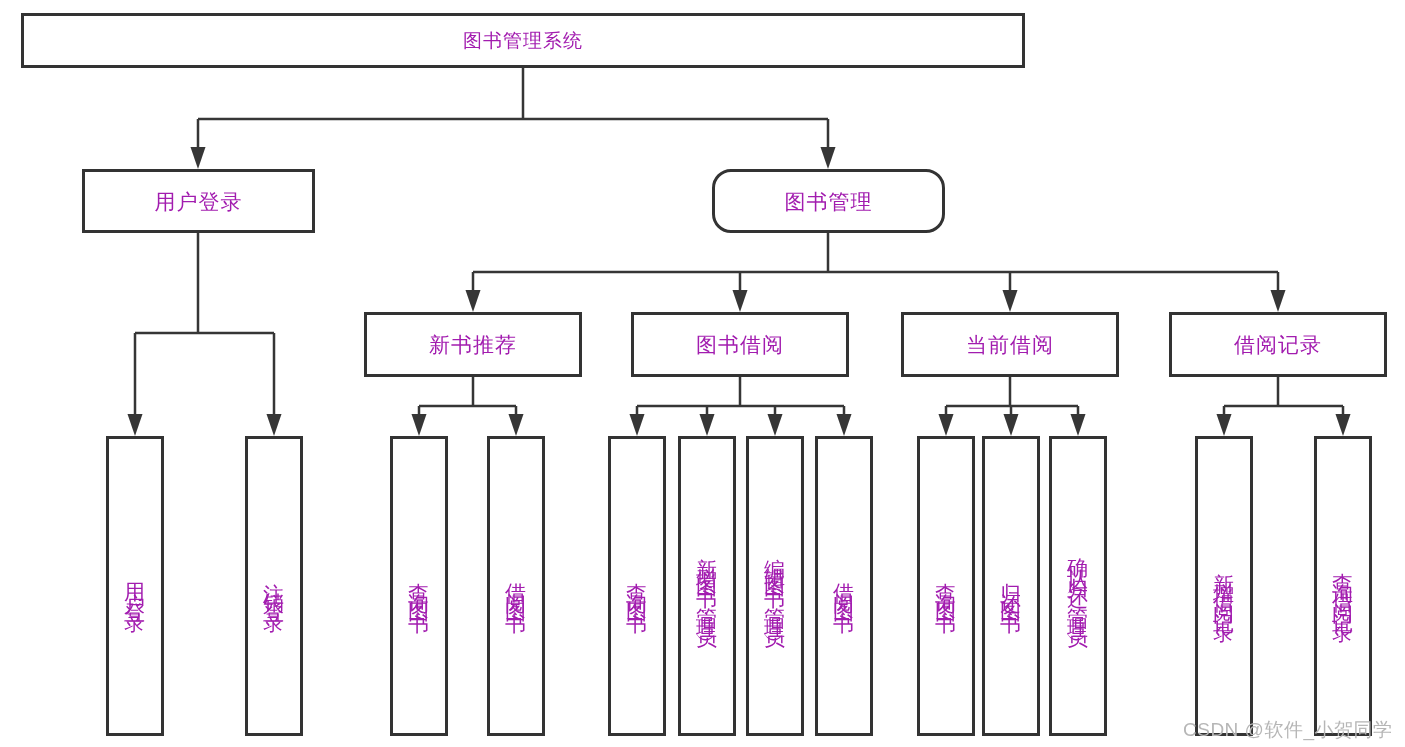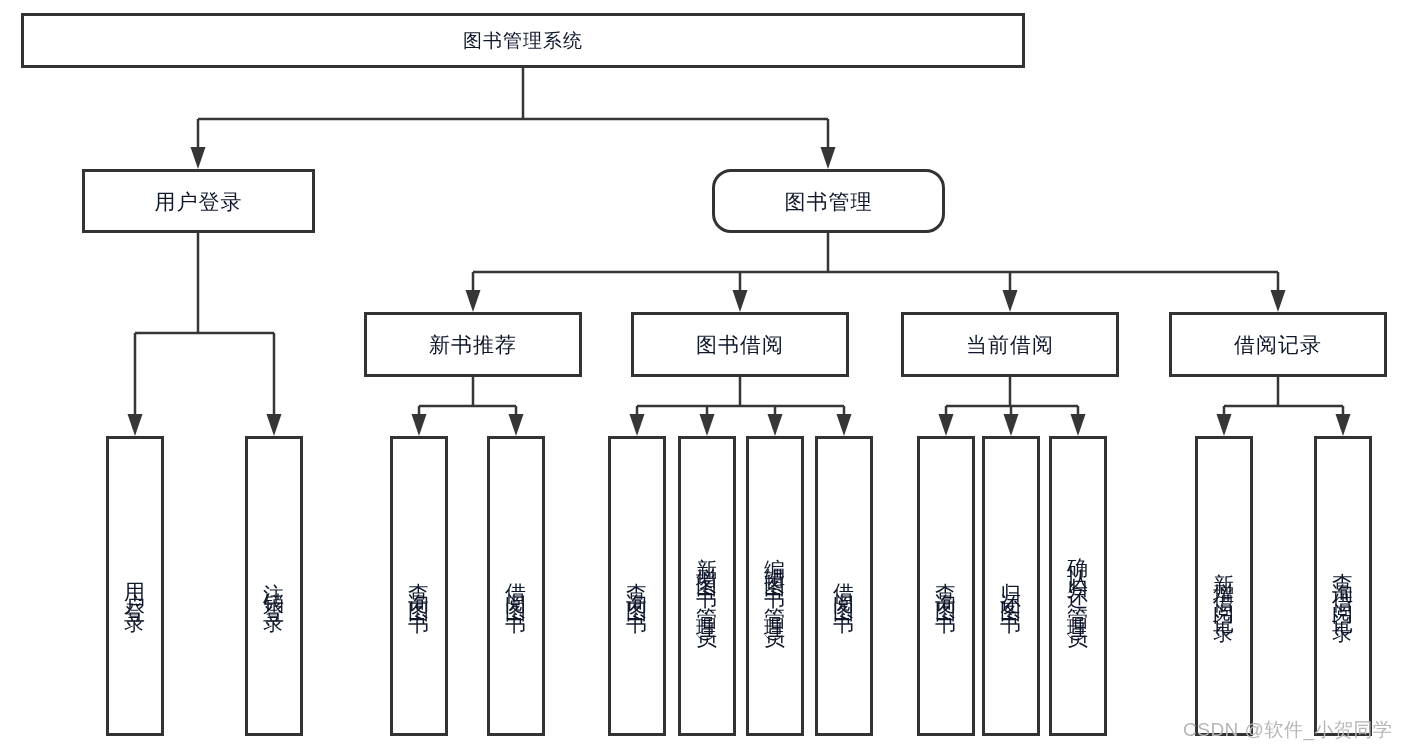--- a/index.html
+++ b/index.html
@@ -19,21 +19,21 @@
     position: absolute;
     left: 0;
     top: 0;
     z-index: 1;
   }
   .box {
     position: absolute;
     box-sizing: border-box;
     background: #ffffff;
     border: 3px solid #333333;
-    color: #0f172a;
+    color: #a21caf;
     display: flex;
     align-items: center;
     justify-content: center;
     z-index: 2;
     line-height: 1;
   }
   .rootbox {
     left: 21px; top: 13px; width: 1004px; height: 55px;
     font-size: 19px;
     letter-spacing: 1px;

